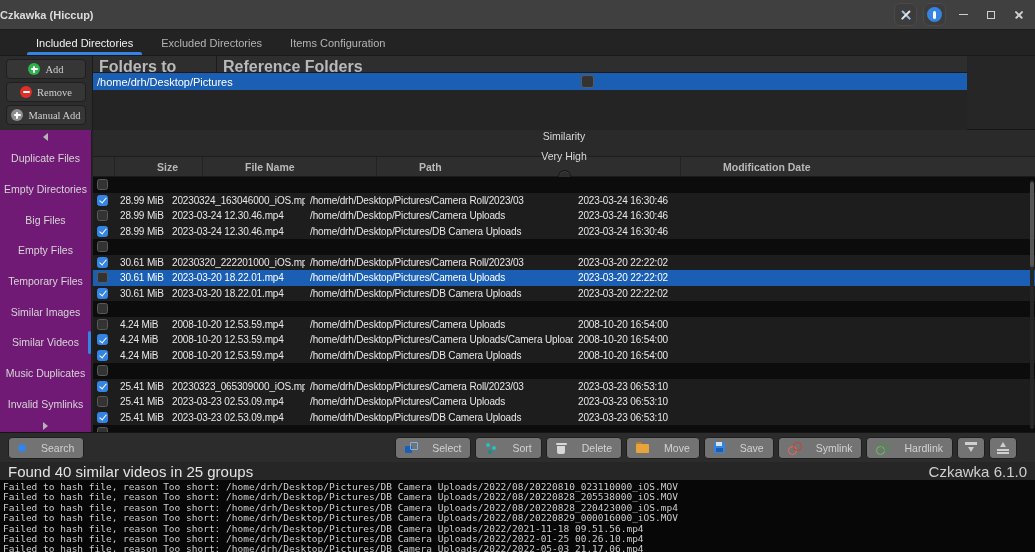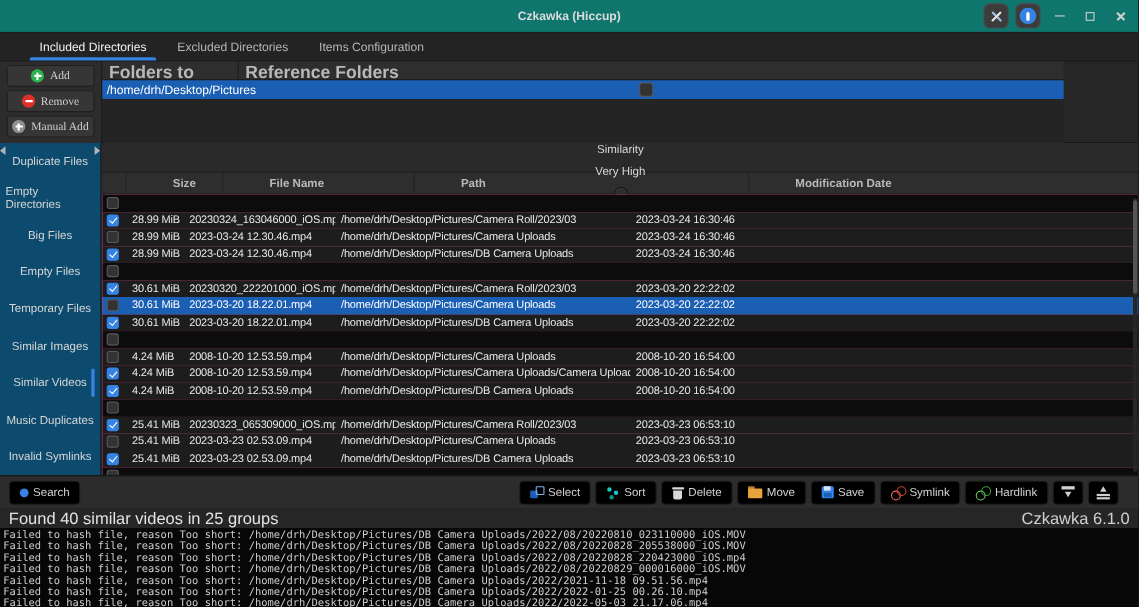--- a/index.html
+++ b/index.html
@@ -1,22 +1,22 @@
 <!DOCTYPE html>
 <html><head>
 <meta charset="utf-8">
 <style>
   html,body{margin:0;padding:0;background:#111;}
   .app{position:relative;width:1035px;height:552px;overflow:hidden;background:#242424;
        font-family:"Liberation Sans",sans-serif;color:#ddd;}
   .app *{box-sizing:border-box;}
 
   
-  .titlebar{position:absolute;top:0;left:0;right:0;height:30px;background:#0f766e;
-            border-bottom:1px solid #1c1c1c;display:flex;align-items:center;justify-content:center;}
+  .titlebar{position:absolute;top:0;left:0;right:0;height:30px;background:#404040;
+            border-bottom:1px solid #1c1c1c;display:flex;align-items:center;justify-content:flex-start;}
   .title{font-size:11px;font-weight:bold;color:#dcdcdc;}
   .tb-right{position:absolute;right:5px;top:3px;display:flex;align-items:center;gap:6px;}
   .tb-btn{width:23px;height:23px;border-radius:6px;background:#3c3c3c;border:1px solid #4a4a4a;
           display:flex;align-items:center;justify-content:center;}
   .win-ctl{width:22px;height:23px;display:flex;align-items:center;justify-content:center;}
   .icon-tools{position:relative;width:14px;height:14px;}
   .icon-tools::before,.icon-tools::after{content:"";position:absolute;left:1px;top:6px;width:12px;height:2.4px;border-radius:2px;}
   .icon-tools::before{background:#9ec3ea;transform:rotate(45deg);}
   .icon-tools::after{background:#e6e6e6;transform:rotate(-45deg);}
   .icon-info{width:15px;height:15px;border-radius:50%;background:#3584e4;position:relative;}
@@ -63,22 +63,22 @@
   
   .cb{width:13px;height:13px;border-radius:3px;background:#333;border:1px solid #5a5a5a;position:relative;flex:none;}
   .cb.checked{background:#3584e4;border-color:#3584e4;}
   .cb.checked::after{content:"";position:absolute;left:3.5px;top:1px;width:4px;height:7px;
                      border:solid #fff;border-width:0 2px 2px 0;transform:rotate(40deg);}
   .cb.small{width:11px;height:11px;border-radius:2.5px;}
   .cb.small.checked::after{left:3px;top:0.5px;width:3px;height:6px;border-width:0 1.8px 1.8px 0;}
 
   
   .main{position:absolute;top:130px;left:0;right:0;height:302px;}
-  .sidebar{position:absolute;left:0;top:0;width:92px;height:302px;background:#0c4a6e;
-           border-right:1px solid #1e1e1e;display:flex;flex-direction:row;}
+  .sidebar{position:absolute;left:0;top:0;width:92px;height:302px;background:#701a75;
+           border-right:1px solid #1e1e1e;display:flex;flex-direction:column;}
   .sb-arrow{height:13px;display:flex;align-items:center;justify-content:center;}
   .tri{width:0;height:0;border-style:solid;}
   .tri-left{border-width:4px 5px 4px 0;border-color:transparent #b5b5b5 transparent transparent;}
   .tri-right{border-width:4px 0 4px 5px;border-color:transparent transparent transparent #b5b5b5;}
   .sb-item{flex:1;display:flex;align-items:center;justify-content:center;font-size:10.5px;color:#d6d6d6;position:relative;}
   .sb-item.active::after{content:"";position:absolute;right:0;top:4px;bottom:4px;width:3px;background:#3584e4;border-radius:2px;}
 
   .content{position:absolute;left:93px;top:0;right:0;height:302px;background:#1e1e1e;}
   .simrow{height:27px;display:flex;align-items:center;font-size:10.5px;color:#d9d9d9;
           padding:0 8px;gap:8px;background:#2a2a2a;border-bottom:1px solid #1d1d1d;flex-direction:column;}
@@ -98,22 +98,22 @@
   .trow .cell{padding-left:5px;overflow:hidden;white-space:nowrap;}
   .trow .cbwrap{display:flex;align-items:center;padding-left:4px;}
   .trow.group{background:#0c0c0c;}
   .trow.selected{background:#1a5fb4;color:#fff;}
   .vscroll{position:absolute;right:1px;top:50px;bottom:3px;width:4px;background:#262626;border-radius:2px;}
   .vscroll .handle{position:absolute;top:2px;width:4px;height:85px;background:#555;border-radius:2px;}
 
   
   .actionbar{position:absolute;top:432px;left:0;right:0;height:30px;background:#2c2c2c;
              border-top:1px solid #151515;display:flex;align-items:center;}
-  .btn{height:22px;background:#000000;border:1px solid #1e1e1e;border-radius:4px;
-       display:flex;align-items:center;gap:4px;padding:0 9px;font-size:10.5px;color:#d2d2d2;}
+  .btn{height:22px;background:#737373;border:1px solid #1e1e1e;border-radius:4px;
+       display:flex;align-items:center;gap:15px;padding:0 9px;font-size:10.5px;color:#d2d2d2;}
   .btn.icon-only{padding:0 7px;}
   .search-btn{margin-left:8px;}
   .ab-right{margin-left:auto;display:flex;gap:4px;margin-right:18px;}
 
   .icon-search{width:8px;height:8px;border-radius:50%;background:#3584e4;}
   .icon-select{position:relative;width:12px;height:12px;}
   .icon-select::before{content:"";position:absolute;left:0;top:4px;width:7px;height:7px;background:#1a5fb4;border-radius:1px;}
   .icon-select::after{content:"";position:absolute;left:4.5px;top:0;width:6px;height:6px;border:1.5px solid #7fb1ea;border-radius:1px;}
   .icon-sort{position:relative;width:12px;height:12px;}
   .icon-sort::before{content:"";position:absolute;left:1px;top:1px;width:4px;height:4px;border-radius:50%;

